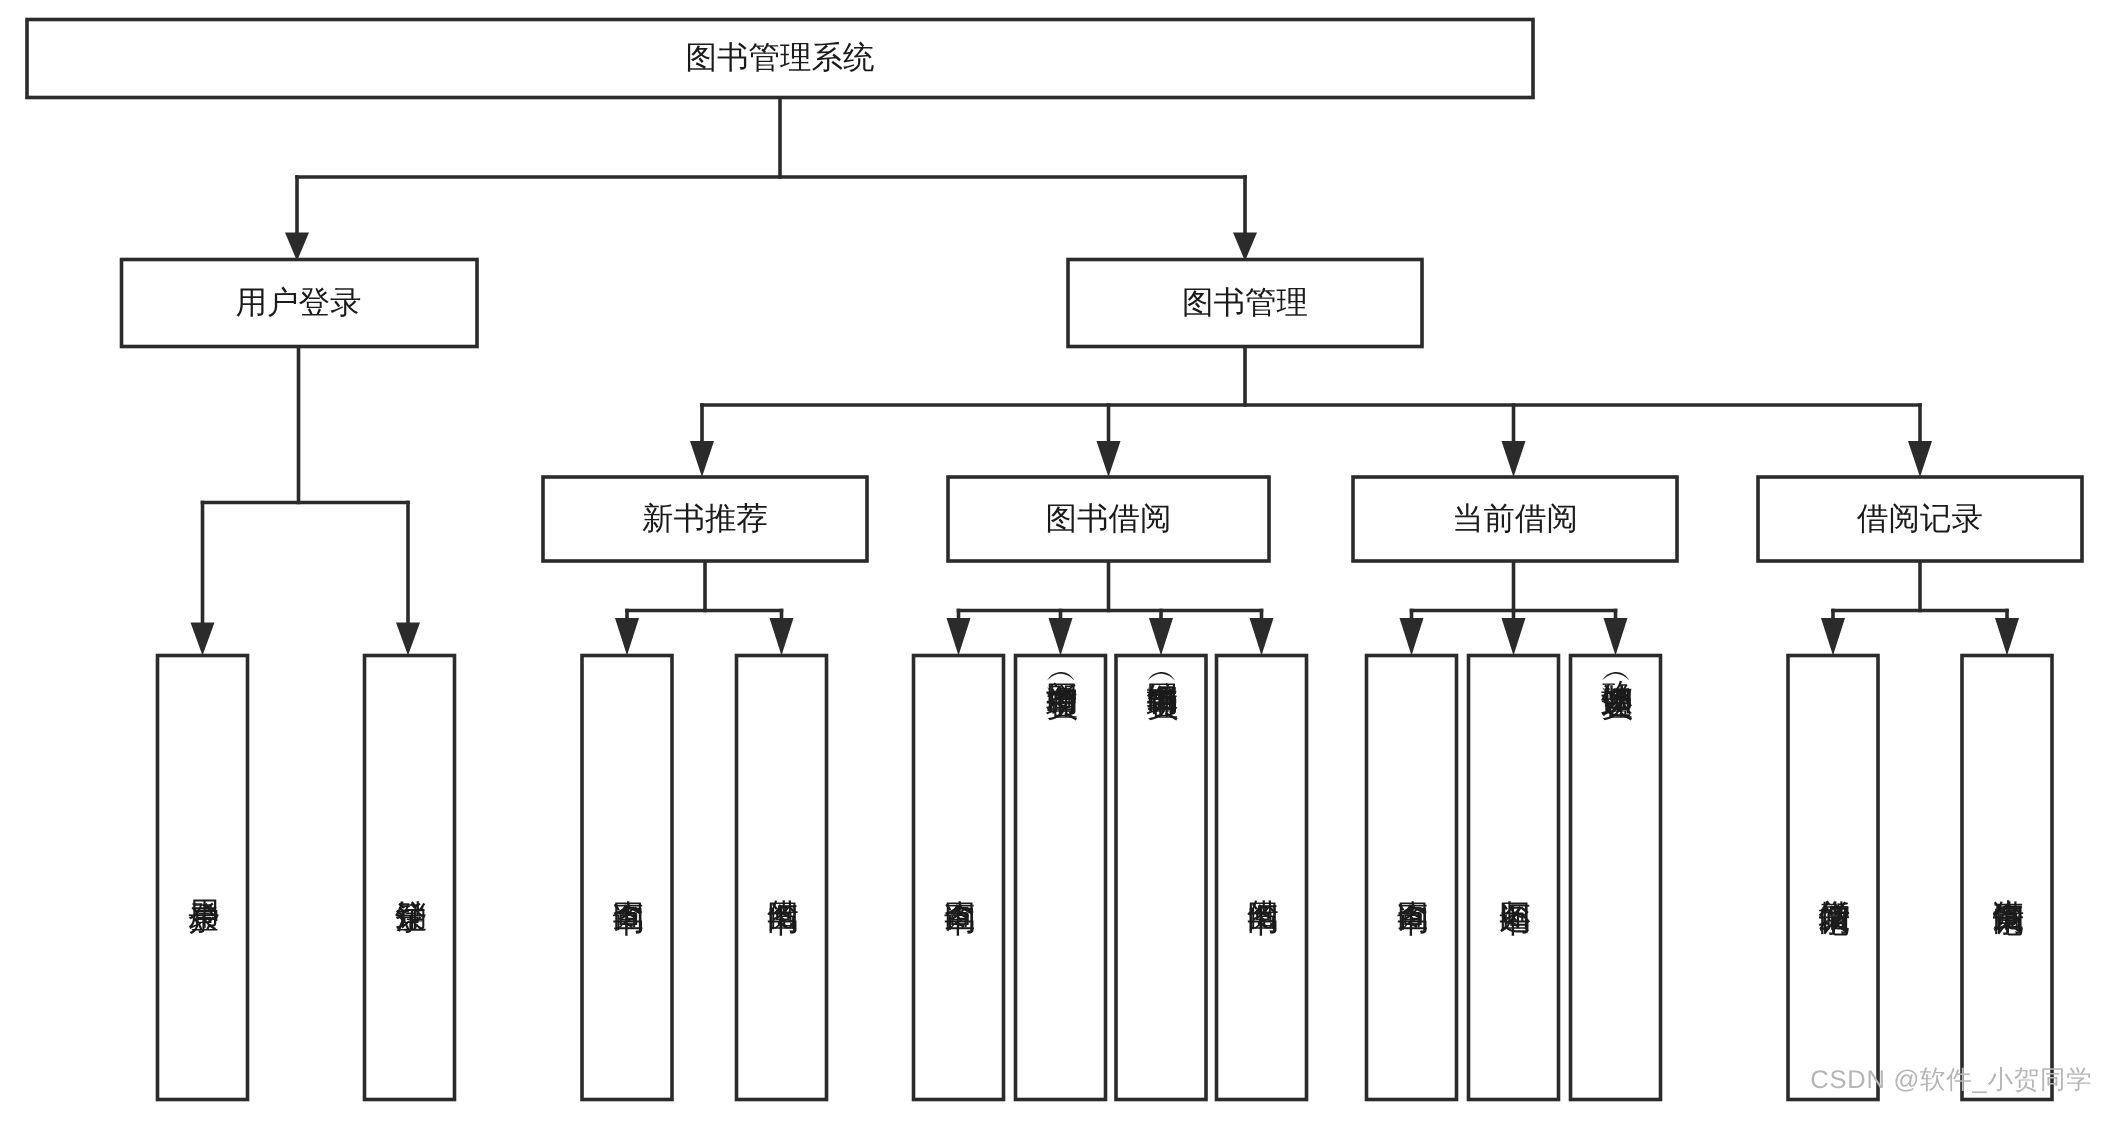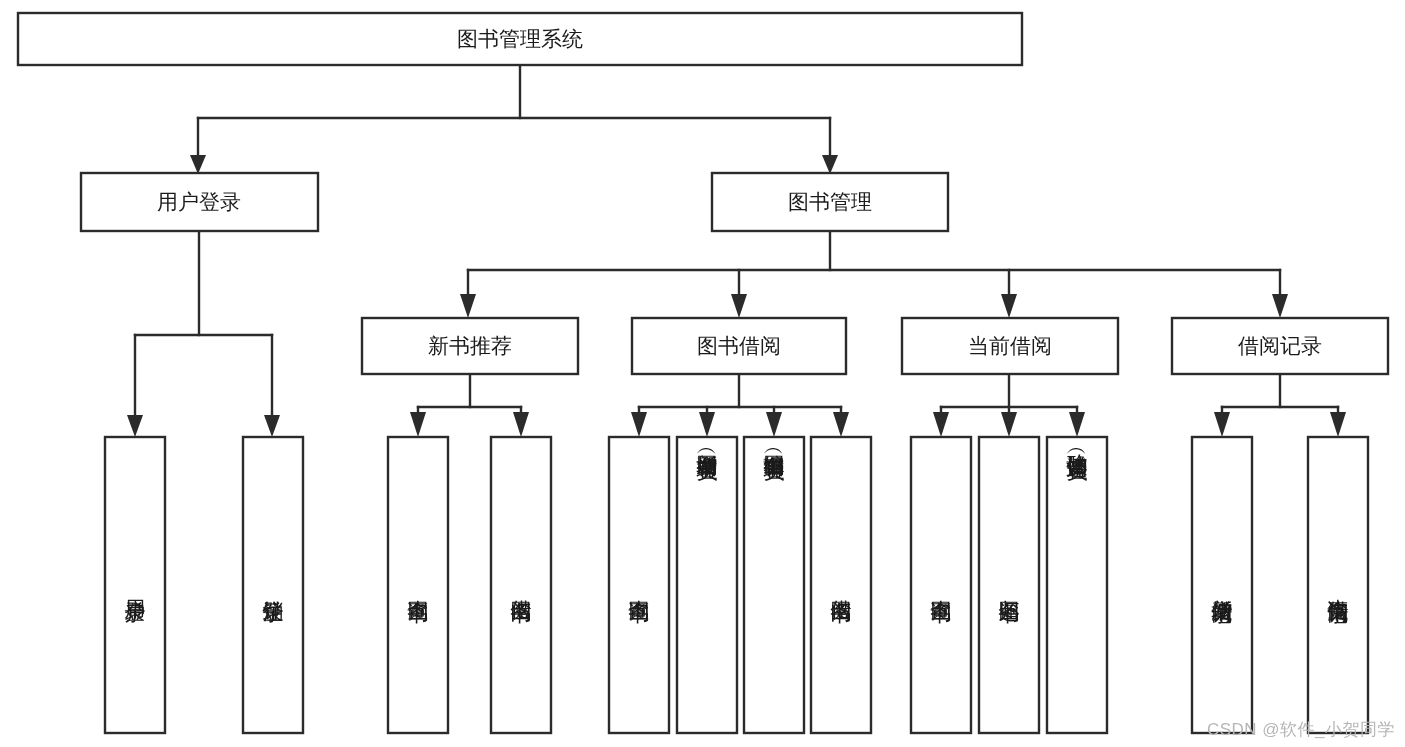--- a/index.html
+++ b/index.html
@@ -60,21 +60,21 @@
     font-family: "Liberation Sans", "DejaVu Sans", sans-serif;
     font-size: 21px;
     line-height: 1.05;
     letter-spacing: 1px;
     color: #1b1b1b;
     white-space: nowrap;
   }
   .watermark {
     position: absolute;
     right: 10px;
-    bottom: 6px;
+    bottom: 16px;
     font-family: "Liberation Sans", "DejaVu Sans", sans-serif;
     font-size: 17px;
     color: #b6b6b6;
     letter-spacing: 0.5px;
     white-space: nowrap;
     text-align: right;
   }
 </style>
 </head>
 <body>

